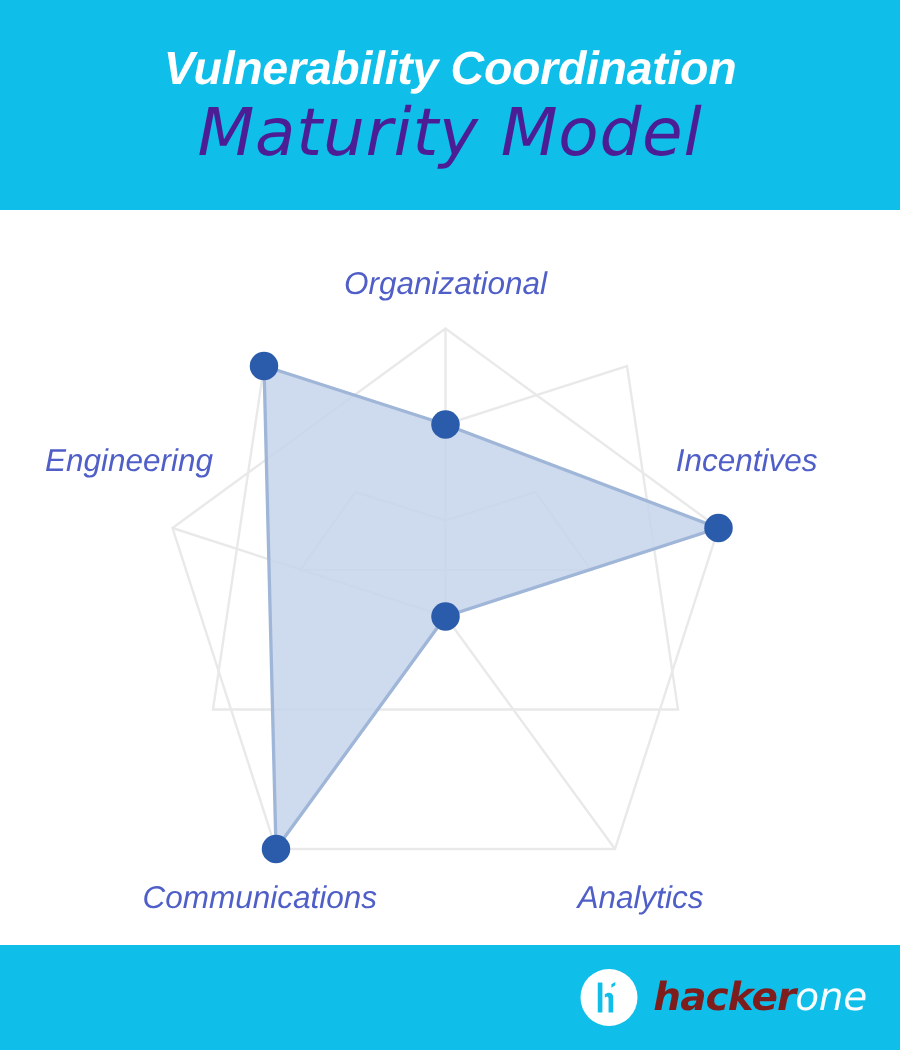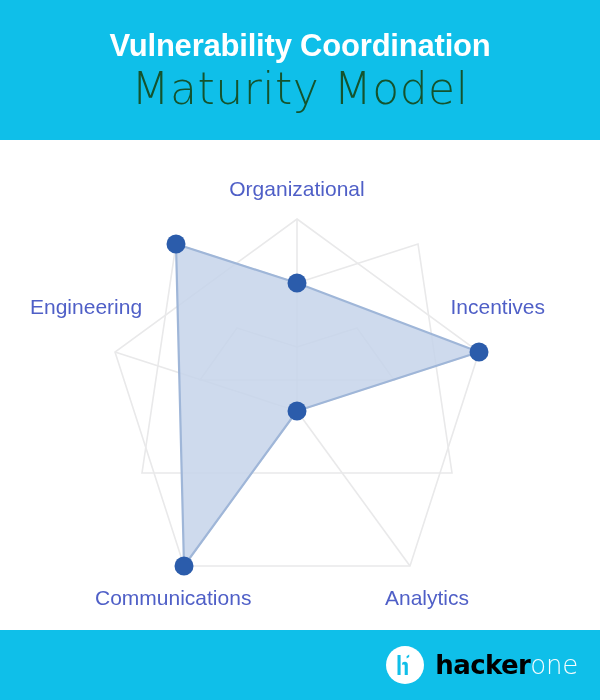--- a/index.html
+++ b/index.html
@@ -3,40 +3,40 @@
 <meta charset="utf-8">
 <style>
   html,body{margin:0;padding:0;}
   body{
     width:600px;height:700px;
     background:#ffffff;
     font-family:"Liberation Sans", sans-serif;
     overflow:hidden;
     position:relative;
   }
-  .page{position:relative;width:600px;height:700px;overflow:hidden;background:#fff;}
+  .page{position:relative;width:600px;height:700px;overflow:hidden;background:#fff;font-style:italic;}
 
   
   .header{
     position:absolute;left:0;top:0;width:600px;height:140px;
     background:#0fbfe9;
     display:flex;flex-direction:column;align-items:center;justify-content:center;
     box-sizing:border-box;
   }
   .header-title{
     color:#ffffff;
     font-size:31px;
     font-weight:bold;
     letter-spacing:-0.2px;
     line-height:1.0;
     margin:0 0 6px 0;
     white-space:nowrap;
   }
   .header-subtitle{
-    color:#14532d;
+    color:#4c1d95;
     font-size:44px;
     font-weight:300;
     line-height:1.0;
     margin:0;
     white-space:nowrap;
     font-family:"DejaVu Sans", sans-serif;
     letter-spacing:0.5px;
   }
 
   
@@ -66,21 +66,21 @@
     background:#ffffff;
     display:flex;align-items:center;justify-content:center;
     flex:0 0 auto;
   }
   .logo-mark svg{display:block;}
   .logo-text{
     font-size:26px;line-height:1;
     white-space:nowrap;
     font-family:"DejaVu Sans", sans-serif;
   }
-  .logo-text .lt-bold{color:#000000;font-weight:bold;letter-spacing:-0.6px;text-align:center;}
+  .logo-text .lt-bold{color:#7f1d1d;font-weight:bold;letter-spacing:-0.6px;text-align:center;}
   .logo-text .lt-light{color:#ffffff;font-weight:300;letter-spacing:-0.2px;opacity:.97;}
 </style>
 </head>
 <body>
 
 <div class="page">
 
   <div class="header">
     <div class="header-title">Vulnerability Coordination</div>
     <div class="header-subtitle">Maturity Model</div>

